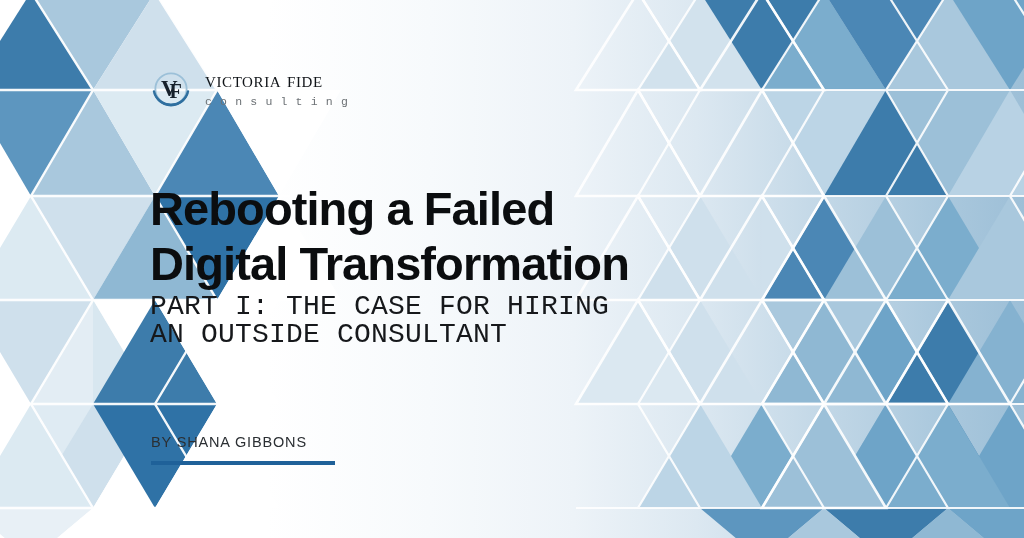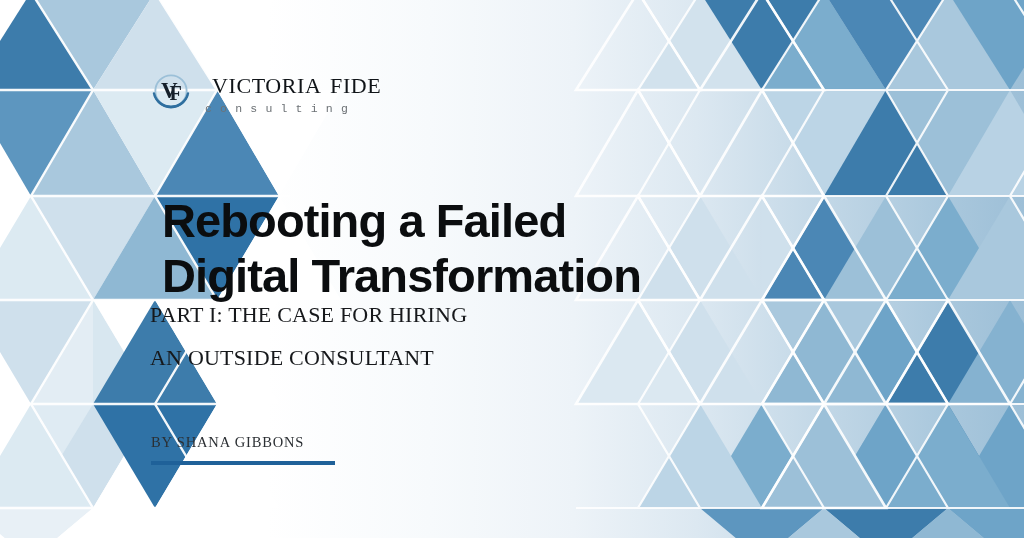--- a/index.html
+++ b/index.html
@@ -59,78 +59,77 @@
     flex: 0 0 46px;
     display: block;
   }
   .logo-words {
     margin-left: 11px;
     display: block;
   }
   .brand-name {
     display: block;
     font-family: "Liberation Serif", serif;
-    font-size: 32px;
+    font-size: 21px;
     line-height: 1.04;
     letter-spacing: 0.6px;
     color: #101418;
     white-space: nowrap;
     font-variant: small-caps;
     text-transform: lowercase;
-    margin-left: 7px;
   }
   .brand-tagline {
     display: block;
     margin-top: 3px;
     font-family: Liberation Mono, monospace;
     font-size: 11.5px;
     letter-spacing: 8.2px;
     color: #6d7276;
     white-space: nowrap;
     text-transform: lowercase;
   }
 
   
   .headline {
     position: absolute;
     left: 150px;
     top: 181px;
-    margin: 12px;
+    margin: 0;
     font-family: "Liberation Sans", sans-serif;
     font-weight: 700;
     font-size: 47px;
     line-height: 55px;
     letter-spacing: -0.9px;
     color: #0b0d0f;
     white-space: pre-line;
   }
 
   
   .subhead {
     position: absolute;
     left: 150px;
     top: 293px;
     margin: 0;
-    font-family: Liberation Serif, serif;
+    font-family: Liberation Mono, monospace;
     font-weight: 400;
-    font-size: 22px;
-    line-height: 43px;
+    font-size: 28px;
+    line-height: 28px;
     letter-spacing: 0.2px;
     color: #16181b;
     text-transform: uppercase;
     white-space: pre-line;
   }
 
   
   .byline {
     position: absolute;
     left: 151px;
     top: 434px;
     margin: 0;
-    font-family: Liberation Serif, serif;
+    font-family: Liberation Sans, sans-serif;
     font-size: 14.5px;
     letter-spacing: 0.85px;
     color: #2b2f33;
     text-transform: uppercase;
     white-space: nowrap;
   }
   .byline-rule {
     position: absolute;
     left: 151px;
     top: 461px;

